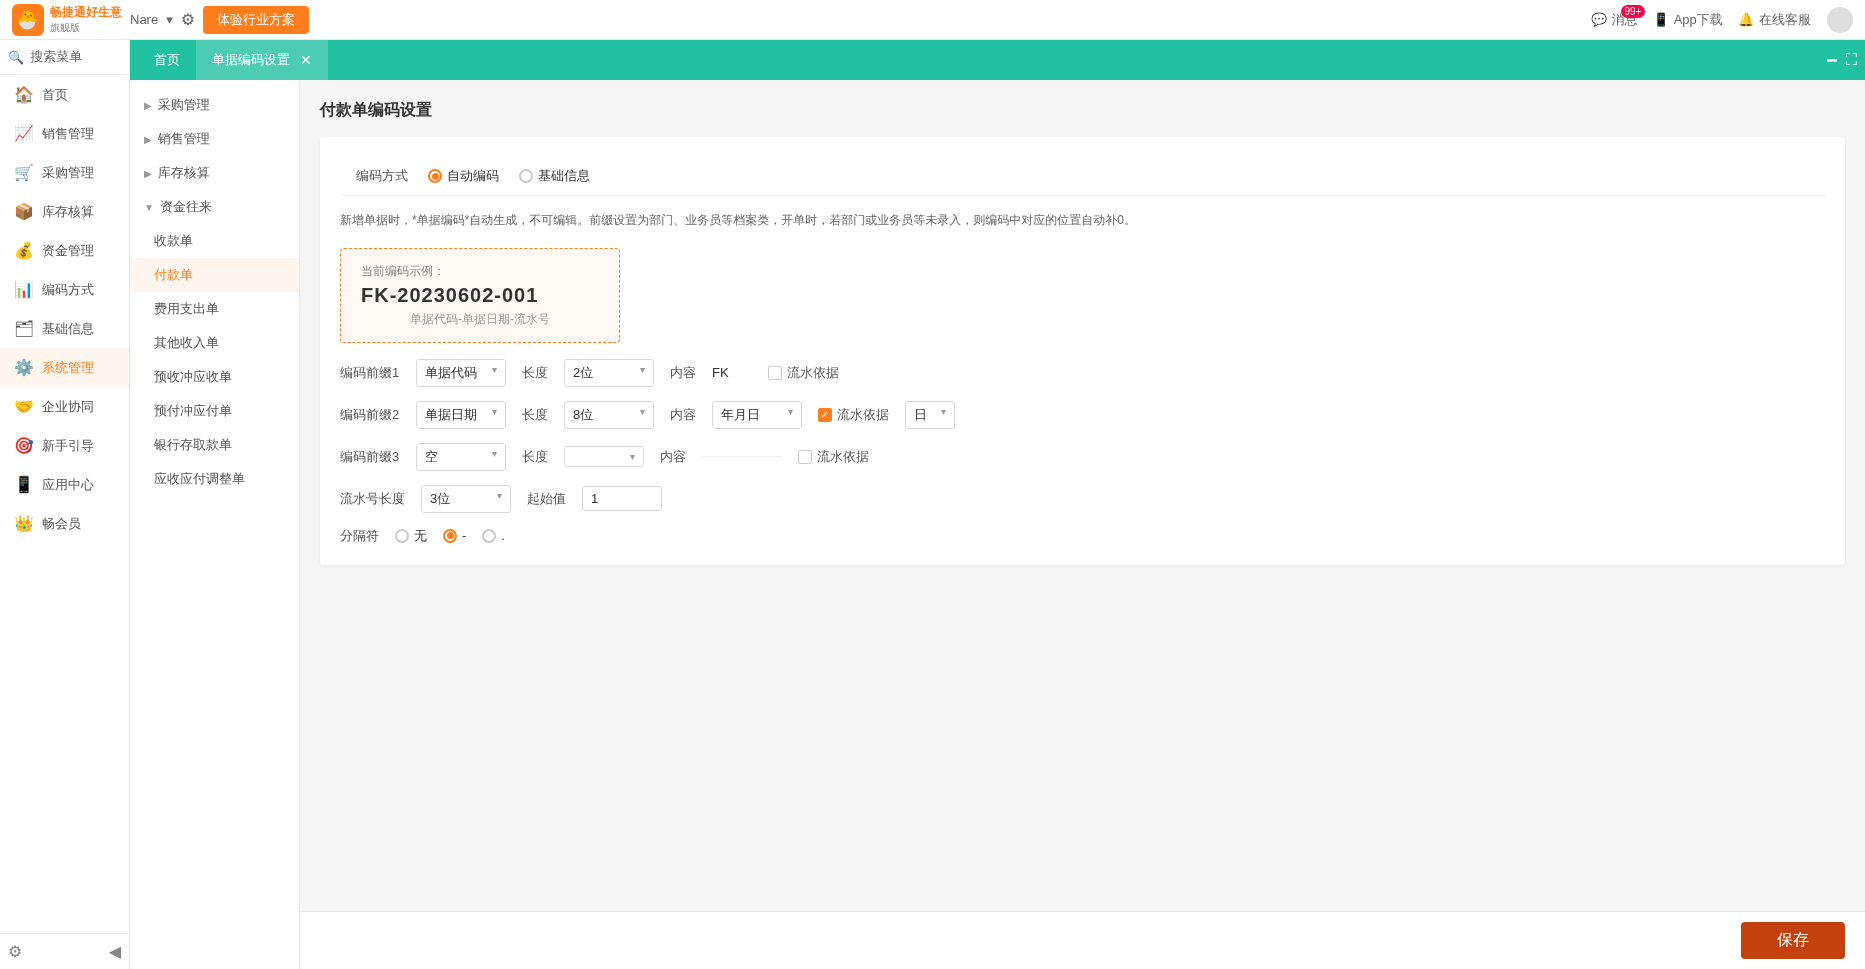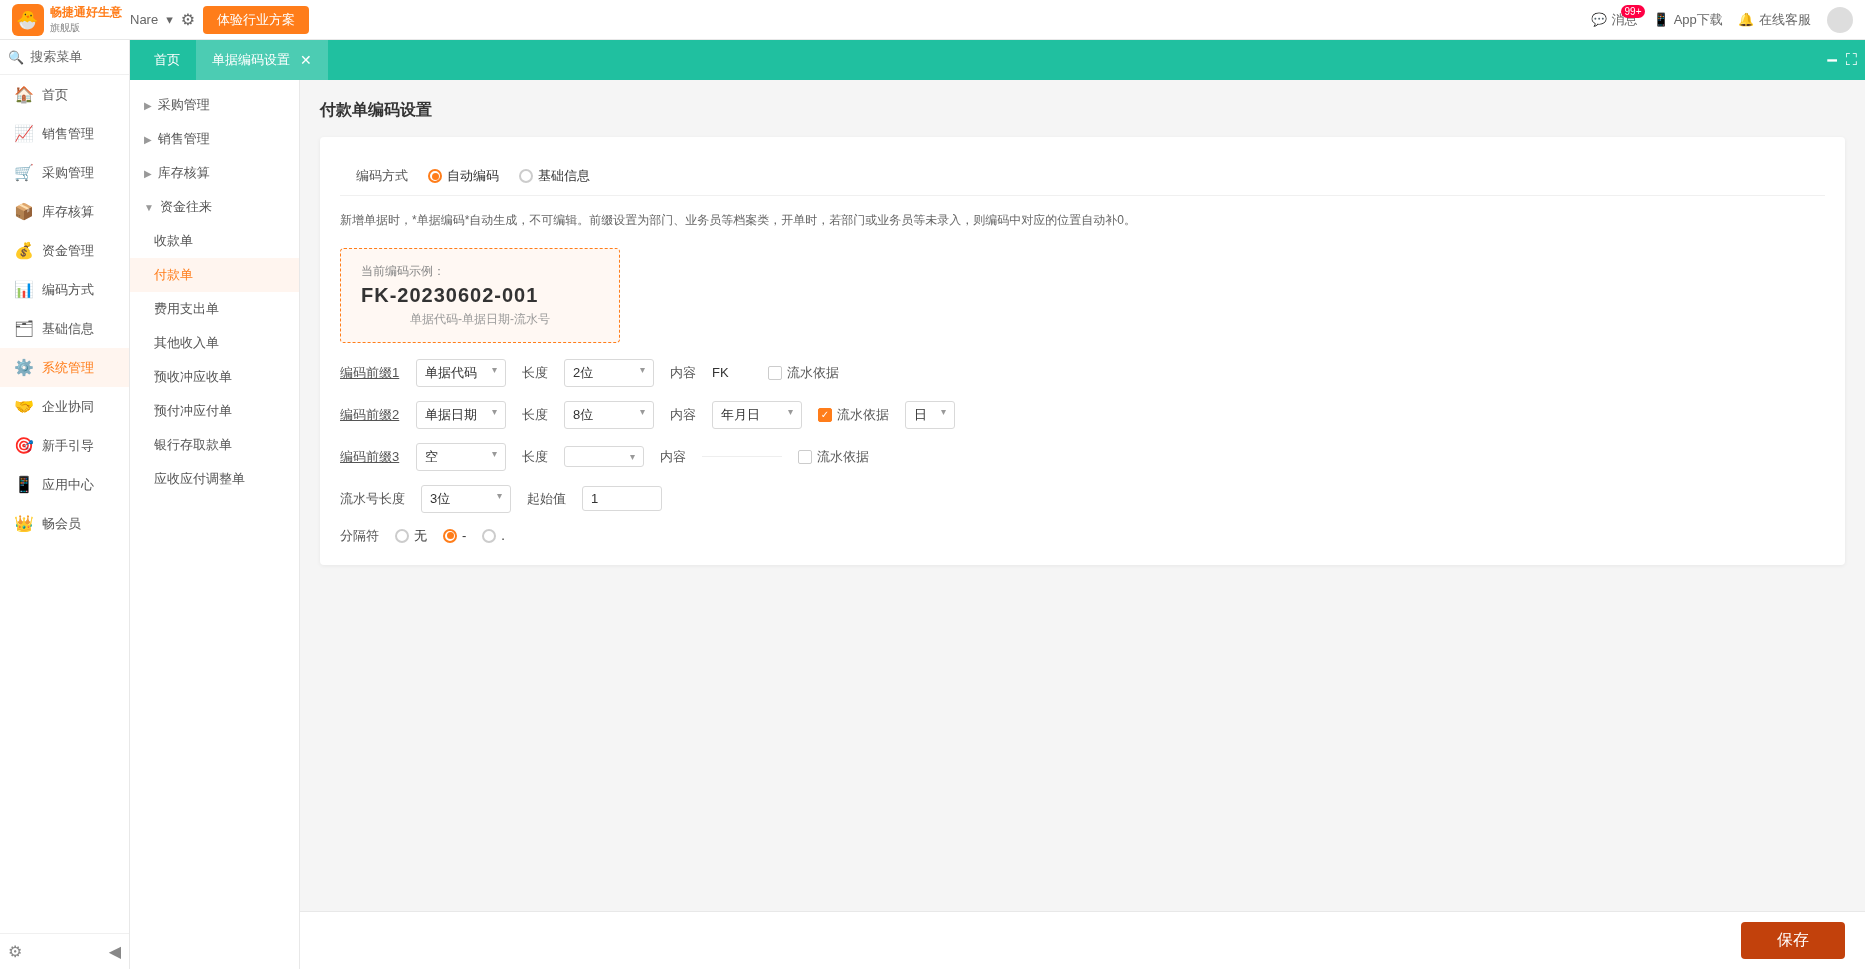--- a/index.html
+++ b/index.html
@@ -233,21 +233,21 @@
     .checkbox-box.checked { background: #ff7d1a; border-color: #ff7d1a; color: #fff; font-size: 10px; }
 
     
     .form-rows { display: flex; flex-direction: column; gap: 14px; }
     .form-row {
       display: flex;
       align-items: center;
       gap: 16px;
       font-size: 13px;
     }
-    .form-label { color: #555; width: 60px; white-space: nowrap; text-decoration: underline; }
+    .form-label { color: #555; width: 60px; white-space: nowrap; }
     .select-box {
       display: flex;
       align-items: flex-start;
       border: 1px solid #d9d9d9;
       border-radius: 3px;
       padding: 4px 8px;
       background: #fff;
       cursor: pointer;
       gap: 4px;
       min-width: 90px;

